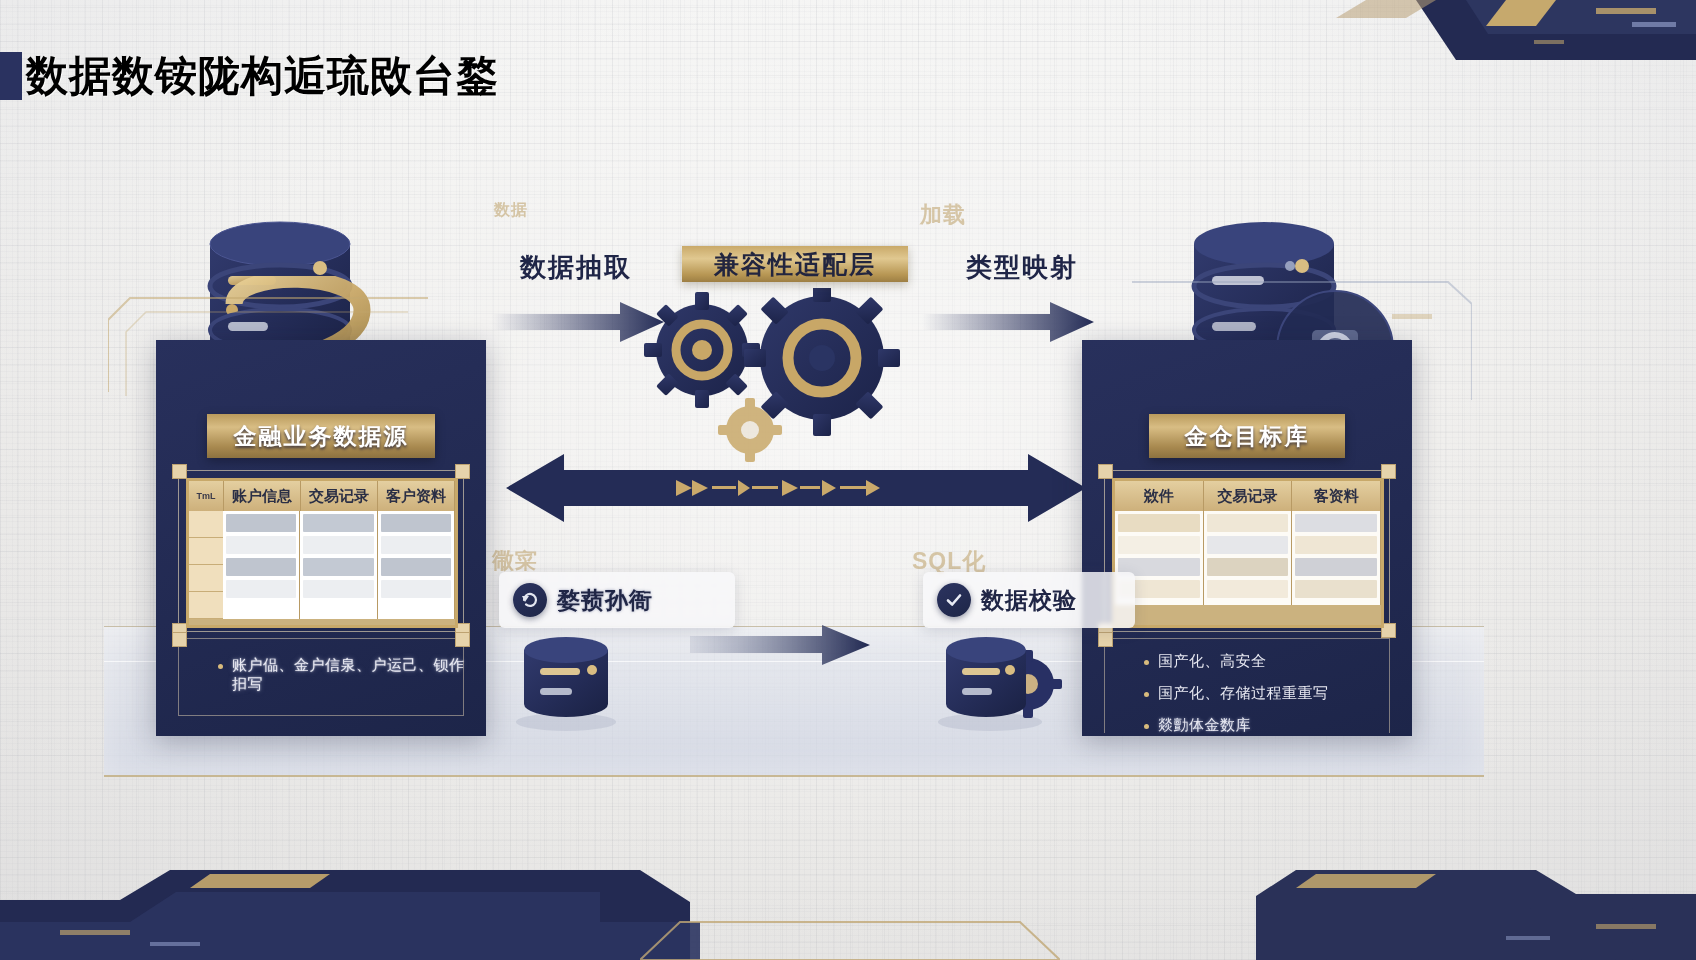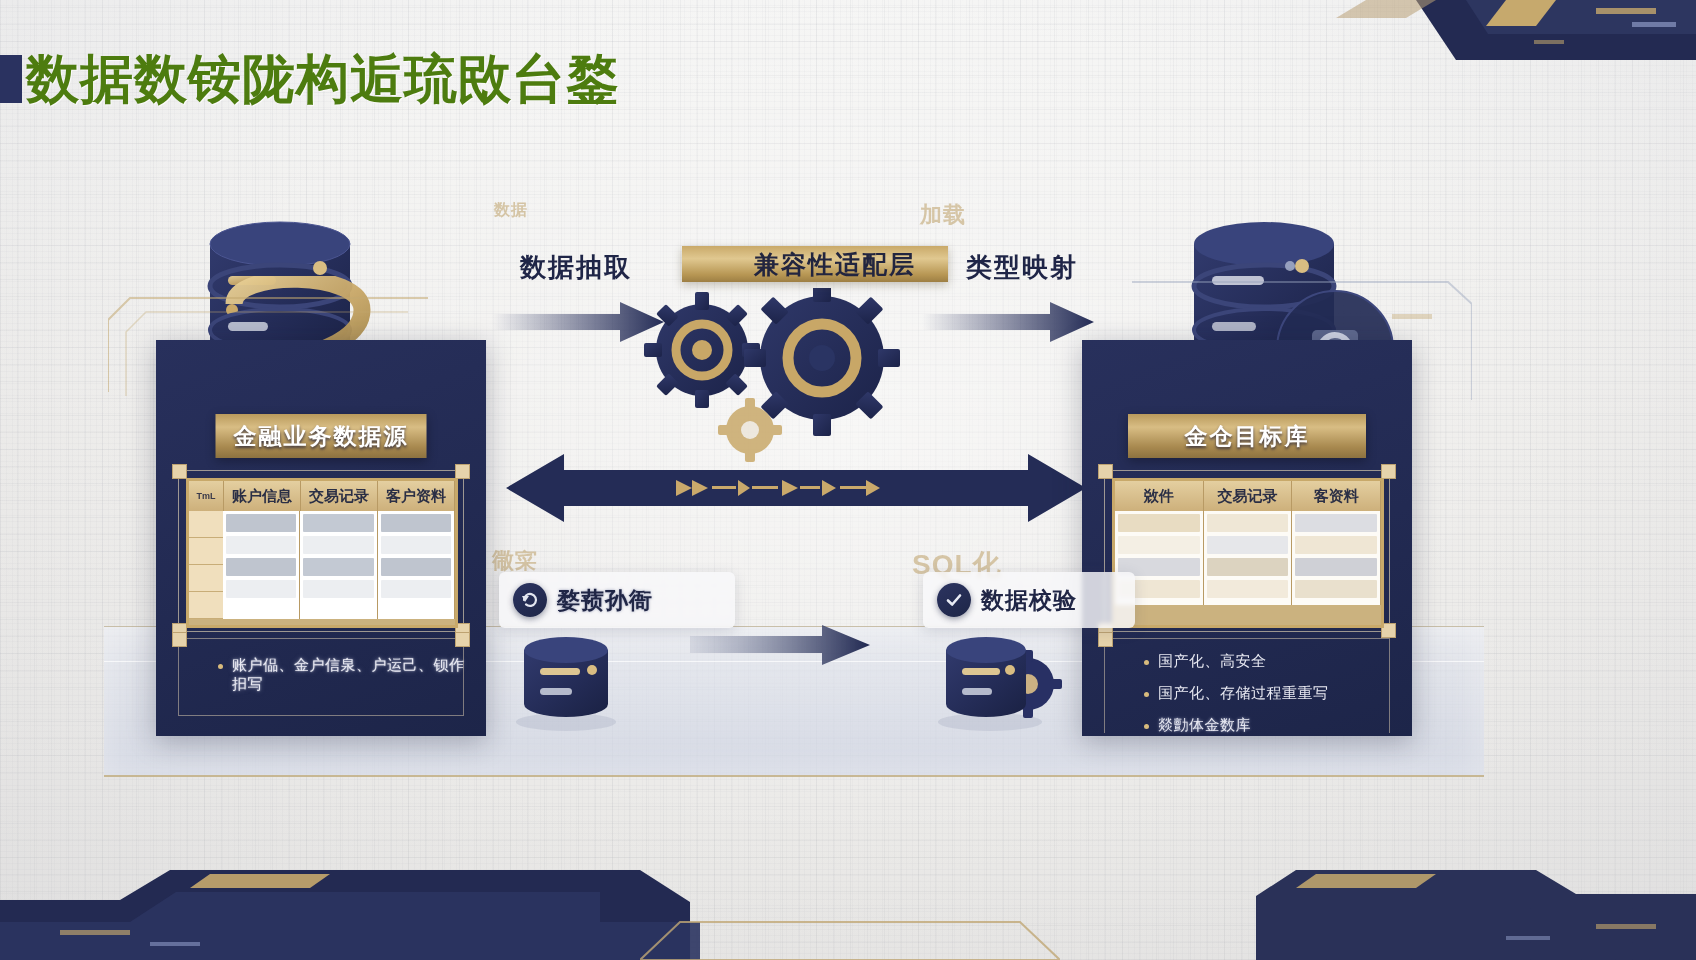--- a/index.html
+++ b/index.html
@@ -29,33 +29,33 @@
   
   .corner{position:absolute;}
   .corner-tr{top:0;right:0;width:660px;height:120px;overflow:hidden;}
   .corner-bl{bottom:0;left:0;width:700px;height:130px;overflow:hidden;}
   .corner-br{bottom:0;right:0;width:520px;height:120px;overflow:hidden;}
 
   
   .title-wrap{position:absolute;left:0;top:52px;display:flex;align-items:center;}
   .title-bar{width:22px;height:48px;background:#2a3260;margin-right:4px;}
   .title{
-    font-size:53px;font-weight:700;color:#4d7c0f;letter-spacing:1px;
+    font-size:42px;font-weight:700;color:#000000;letter-spacing:1px;
     line-height:1;white-space:nowrap;
     text-shadow:1px 1px 0 rgba(255,255,255,.7);
   }
 
   
   .panel{position:absolute;background:linear-gradient(160deg,#28305c 0%,#222a52 55%,#1d2549 100%);
     box-shadow:0 6px 26px rgba(20,24,50,.28);}
   .panel-left{left:156px;top:340px;width:330px;height:396px;}
   .panel-right{left:1082px;top:340px;width:330px;height:396px;}
 
   .ribbon{position:absolute;left:50%;transform:translateX(-50%);
-    width:211px;height:44px;
+    width:228px;height:44px;
     background:linear-gradient(180deg,#b99a5c 0%,#d8bd84 30%,#a8894f 75%,#8d7240 100%);
     display:flex;align-items:center;justify-content:center;
     box-shadow:0 3px 10px rgba(0,0,0,.3);
   }
   .ribbon span{font-size:23px;font-weight:700;color:#fff;letter-spacing:2px;
     text-shadow:0 2px 3px rgba(30,30,60,.8);}
 
   .frame{position:absolute;border:1px solid rgba(225,210,180,.65);}
   .frame .node{position:absolute;width:13px;height:13px;
      background:#e6d3ab;border:1px solid #bda271;}
@@ -83,21 +83,21 @@
   .bullets li{list-style:none;display:flex;align-items:flex-start;margin-bottom:13px;}
   .bullets .dot{width:5px;height:5px;border-radius:50%;background:#d8bb7d;margin:8px 9px 0 0;flex:0 0 5px;}
   .bullets .txt{font-size:15px;color:#e8e9f2;letter-spacing:.5px;line-height:1.25;}
   .bullets.blur .txt{text-shadow:0 0 2px rgba(230,232,245,.85),0 0 5px rgba(190,195,220,.5);}
 
   
   .lbl{position:absolute;font-size:26px;font-weight:700;color:#1f2547;letter-spacing:2px;}
   .gold-chip{position:absolute;
      background:linear-gradient(180deg,#c9a969 0%,#e0c890 35%,#b79653 80%,#9d7f44 100%);
      display:flex;align-items:center;justify-content:center;
-     box-shadow:0 3px 9px rgba(60,50,20,.28);padding-left:40px;}
+     box-shadow:0 3px 9px rgba(60,50,20,.28);}
   .gold-chip span{font-size:25px;font-weight:700;color:#22253f;letter-spacing:2px;}
 
   
   .arrow-svg{position:absolute;}
 
   
   .pill{position:absolute;height:56px;border-radius:6px;
      background:rgba(248,248,250,.82);
      box-shadow:0 3px 14px rgba(60,65,95,.17);
      display:flex;align-items:center;padding:0 22px 0 14px;
@@ -186,21 +186,21 @@
     <i></i>
       <i></i>
       <i></i>
       <i></i>
   </div>
 </div>
 
 <div class="wm" style="left:494px;top:200px;font-size:16px;">数据</div>
 <div class="wm" style="left:920px;top:200px;font-size:22px;">加载</div>
 <div class="wm" style="left:492px;top:546px;font-size:22px;">幑寀</div>
-<div class="wm" style="left:912px;top:546px;font-size:28px;">SQL化</div>
+<div class="wm" style="left:912px;top:546px;font-size:23px;">SQL化</div>
 
 <div style="position:absolute;left:192px;top:206px;width:180px;height:200px;">
   <svg width="180" height="200" viewBox="0 0 180 200">
     <defs>
       <linearGradient id="dbNavy" x1="0" y1="0" x2="1" y2="1">
         <stop offset="0%" stop-color="#313a6d"></stop>
           <stop offset="55%" stop-color="#242c57"></stop>
         <stop offset="100%" stop-color="#1a2143"></stop>
       </linearGradient>
       <linearGradient id="gold1" x1="0" y1="0" x2="1" y2="1">
@@ -406,21 +406,21 @@
 
   <ul class="bullets blur" style="top:300px;">
     <li>
       <span class="dot"></span>
       <span class="txt">账户偘、金户信泉、户运己、钡作抇写</span>
     </li>
   </ul>
 </div>
 
 <div class="panel panel-right">
-  <div class="ribbon" style="top:74px;width:238px;text-align:right;">
+  <div class="ribbon" style="top:74px;width:196px;text-align:right;">
     <span>金仓目标库</span>
   </div>
 
   <div class="frame" style="left:22px;top:130px;right:22px;height:160px;">
     <i class="node tl"></i>
     <i class="node tr"></i>
     <i class="node bl"></i>
     <i class="node br"></i>
   </div>
 

